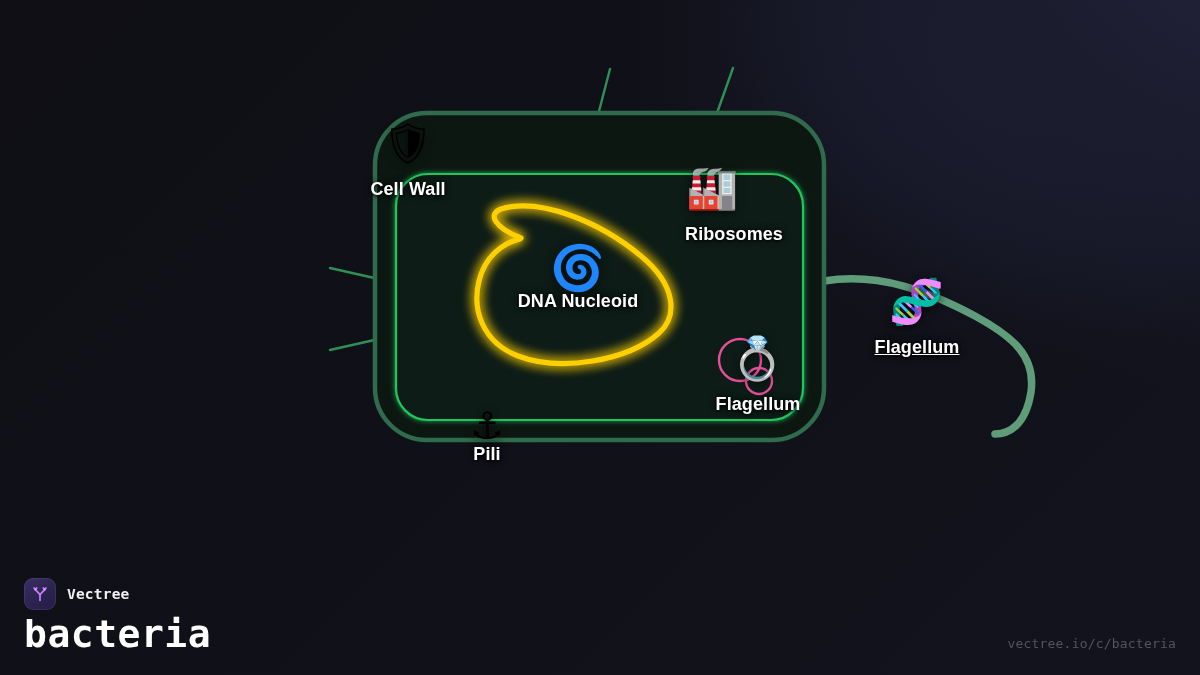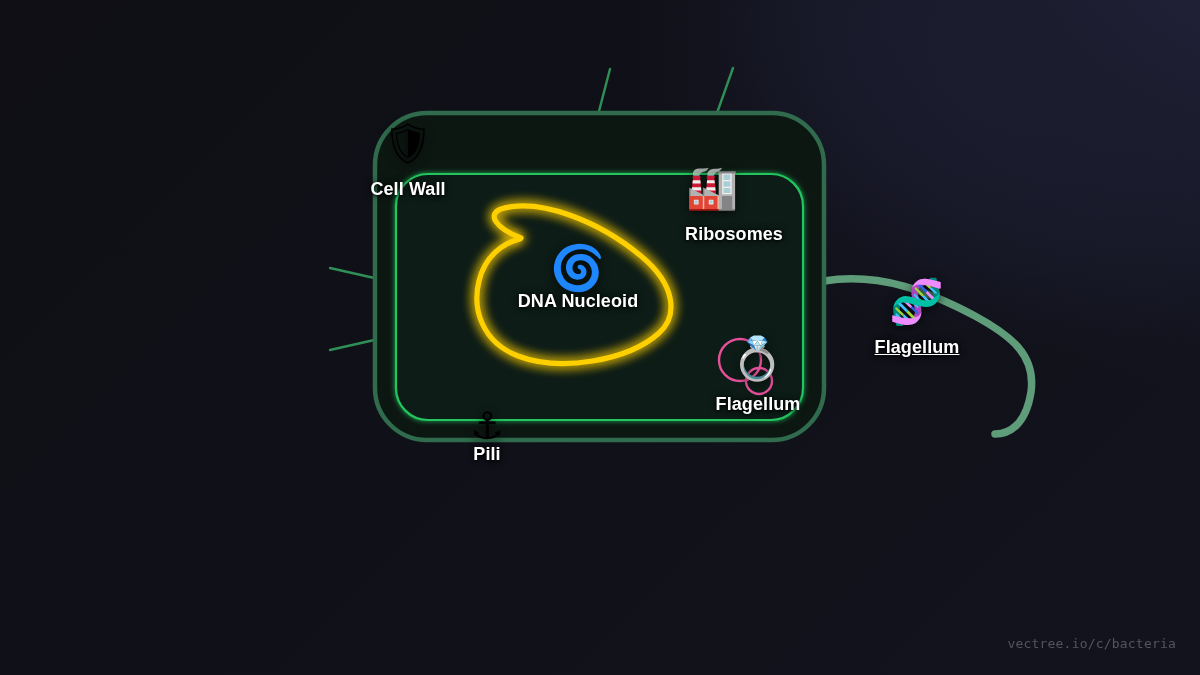--- a/index.html
+++ b/index.html
@@ -162,16 +162,35 @@
 
   <div class="emoji" style="left:487px; top:428px; width:60px; margin-left:-30px; margin-top:-21px; font-size:38px; filter:drop-shadow(0 2px 4px rgba(0,0,0,.6));">⚓</div>
 
   <div class="olabel" style="left:408px; top:179px;">Cell Wall</div>
   <div class="olabel" style="left:734px; top:224px;">Ribosomes</div>
   <div class="olabel" style="left:578px; top:291px;">DNA Nucleoid</div>
   <div class="olabel" style="left:758px; top:394px;">Flagellum</div>
   <div class="olabel" style="left:917px; top:337px;text-decoration:underline;">Flagellum</div>
   <div class="olabel" style="left:487px; top:444px;">Pili</div>
 
+  <div id="footer-brand">
+    <div id="brand-logo">
+      <svg width="20" height="20" viewBox="0 0 20 20" aria-hidden="true">
+        <g stroke="#c77dff" stroke-width="1.7" stroke-linecap="round" fill="none">
+          <path d="M10 16.3 L10 10.6"></path>
+          <path d="M10 10.6 L5.4 5.6"></path>
+          <path d="M10 10.6 L14.6 5.6"></path>
+          <path d="M5.4 5.6 L4.1 4.0"></path>
+          <path d="M5.4 5.6 L6.7 4.0"></path>
+          <path d="M14.6 5.6 L13.3 4.0"></path>
+          <path d="M14.6 5.6 L15.9 4.0"></path>
+        </g>
+        <circle cx="5.4" cy="5.6" r="1.0" fill="#d9a6ff"></circle>
+        <circle cx="14.6" cy="5.6" r="1.0" fill="#d9a6ff"></circle>
+      </svg>
+    </div>
+    <div id="brand-name">Vectree</div>
+  </div>
 
+  <div id="page-title">bacteria</div>
   <div id="footer-url">vectree.io/c/bacteria</div>
 
 </div>
 
 </body></html>

